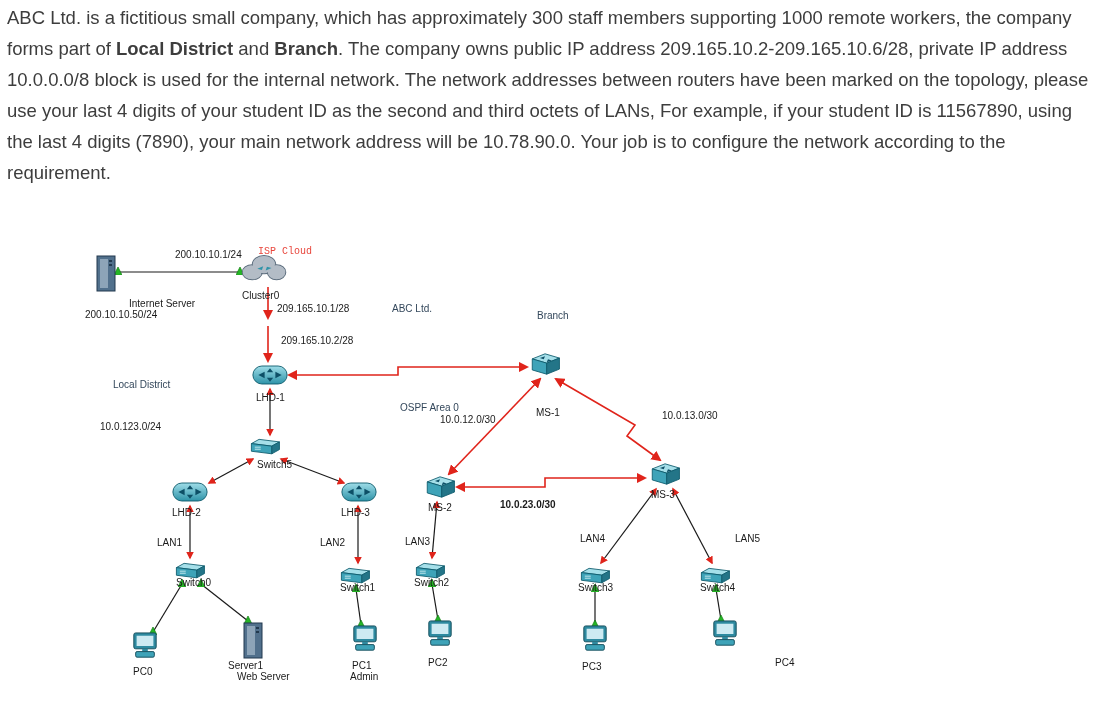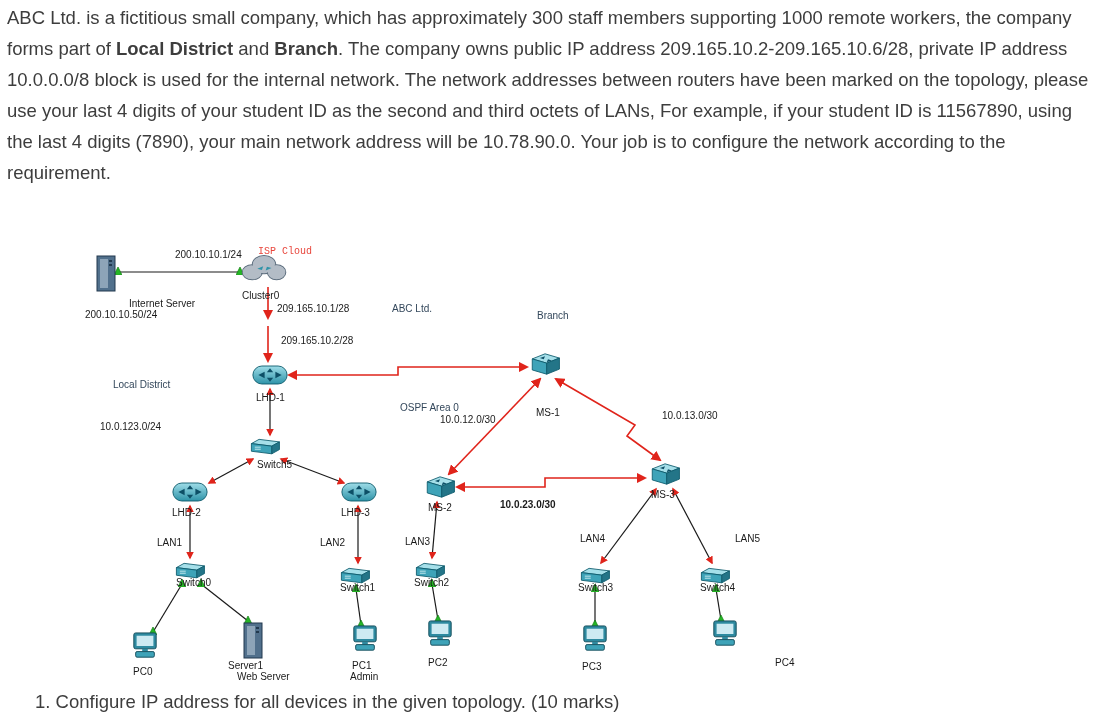--- a/index.html
+++ b/index.html
@@ -211,15 +211,14 @@
     <div class="lbl" style="left:133px; top:426px;">PC0</div>
     <div class="lbl" style="left:228px; top:420px;">Server1</div>
     <div class="lbl" style="left:237px; top:431px;">Web Server</div>
     <div class="lbl" style="left:352px; top:420px;">PC1</div>
     <div class="lbl" style="left:350px; top:431px;">Admin</div>
     <div class="lbl" style="left:428px; top:417px;">PC2</div>
     <div class="lbl" style="left:582px; top:421px;">PC3</div>
     <div class="lbl" style="left:743px; top:417px;margin-left:32px;">PC4</div>
   </div>
 
-  <p class="task">1. Configure IP address for all devices in the given topology. (10 marks)</p>
 
 </div>
 
 </body></html>

